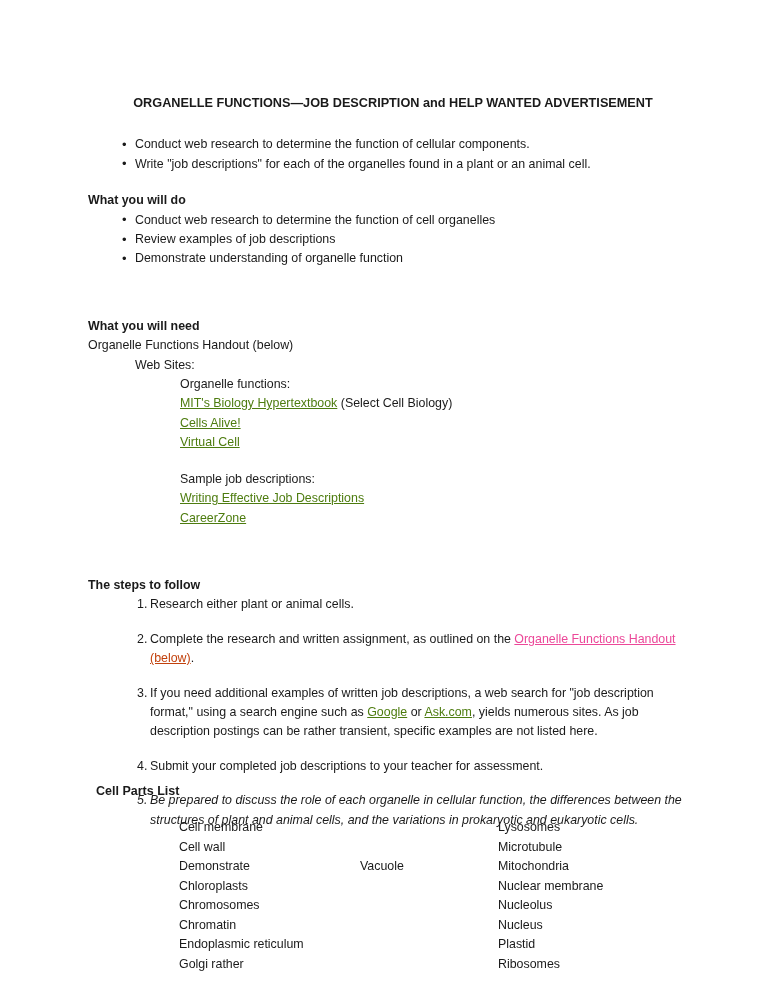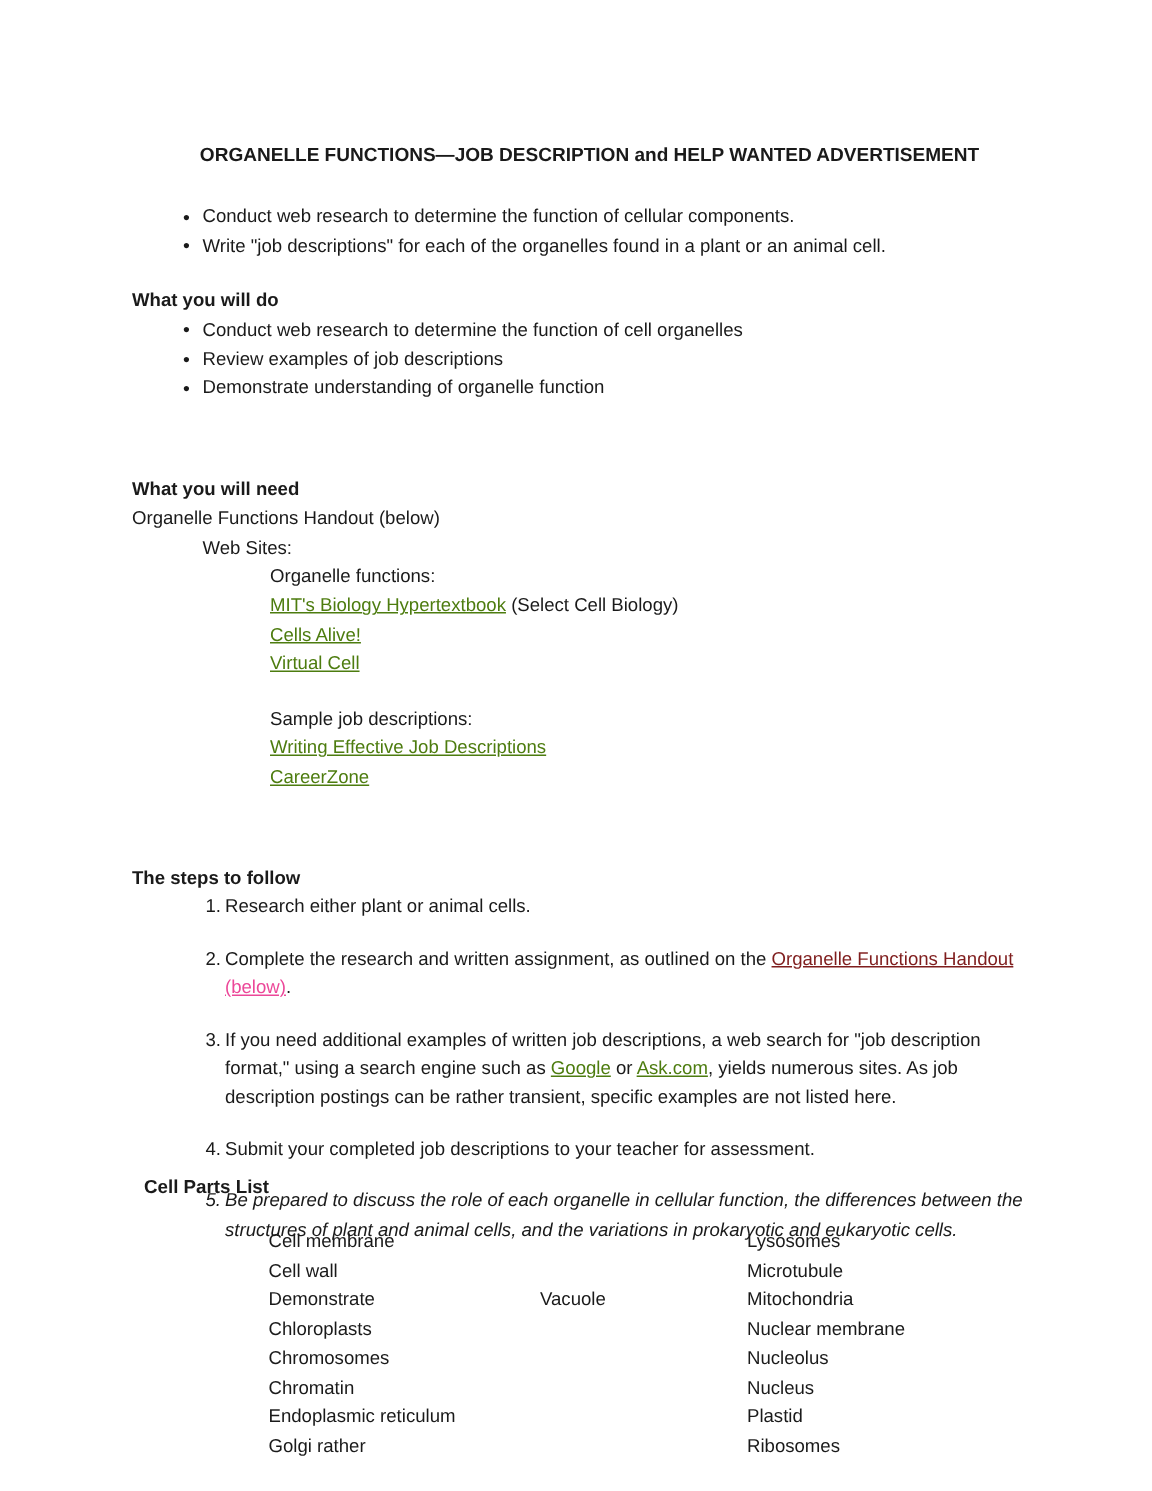--- a/index.html
+++ b/index.html
@@ -81,26 +81,26 @@
   .ind-2 { padding-left: 92px; }   
 
   
   a.weblink,
   .weblink {
     color: #4d7c0f;
     text-decoration: underline;
     cursor: pointer;
   }
   .redlink {
-    color: #7f1d1d;
+    color: #ec4899;
     text-decoration: underline;
     cursor: pointer;
   }
   .darkunder {
-    color: #ec4899;
+    color: #c2410c;
     text-decoration: underline;
     cursor: pointer;
   }
 
   
   ol.steps {
     list-style: none;
     margin: 0;
     padding: 0;
   }

